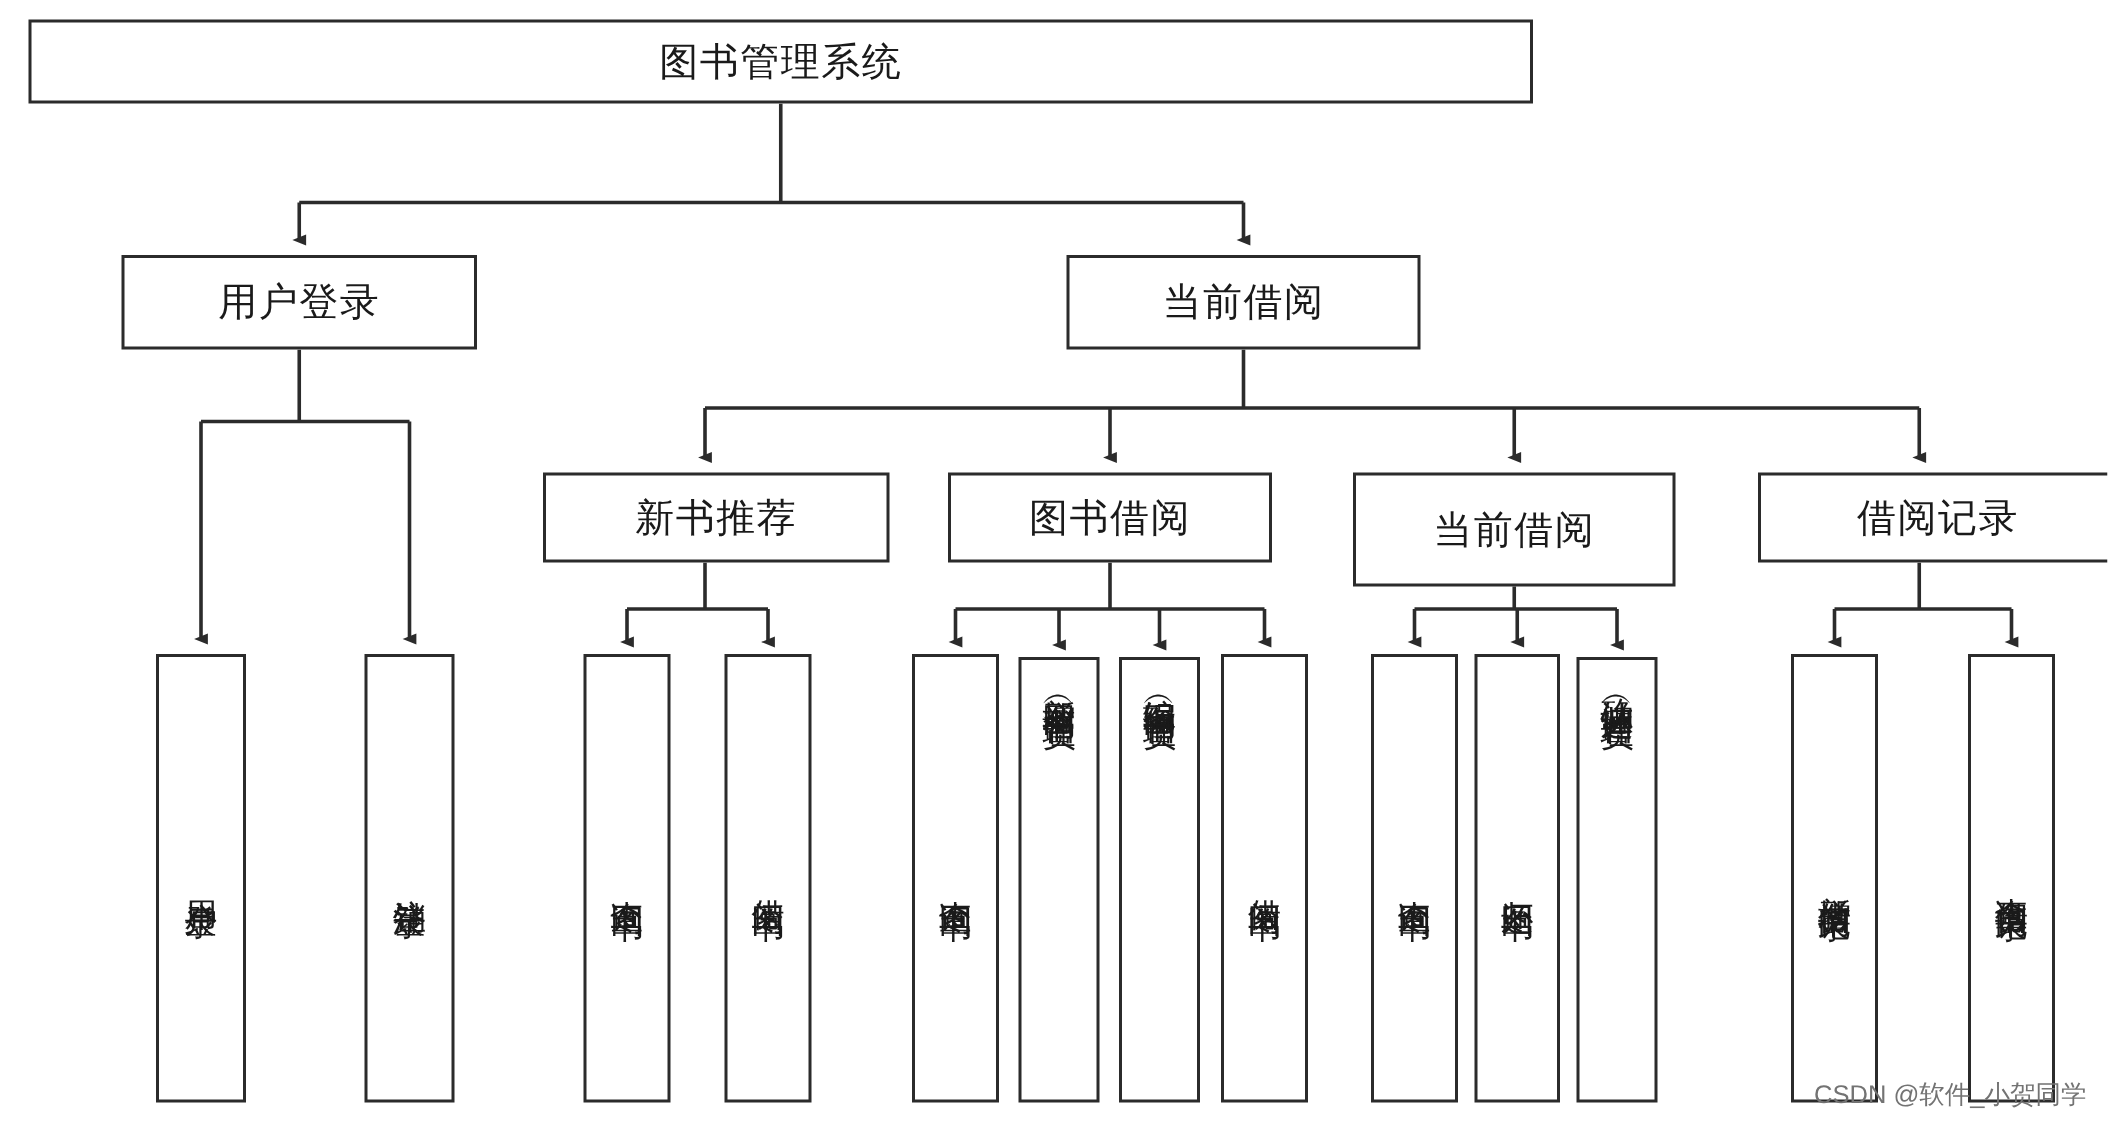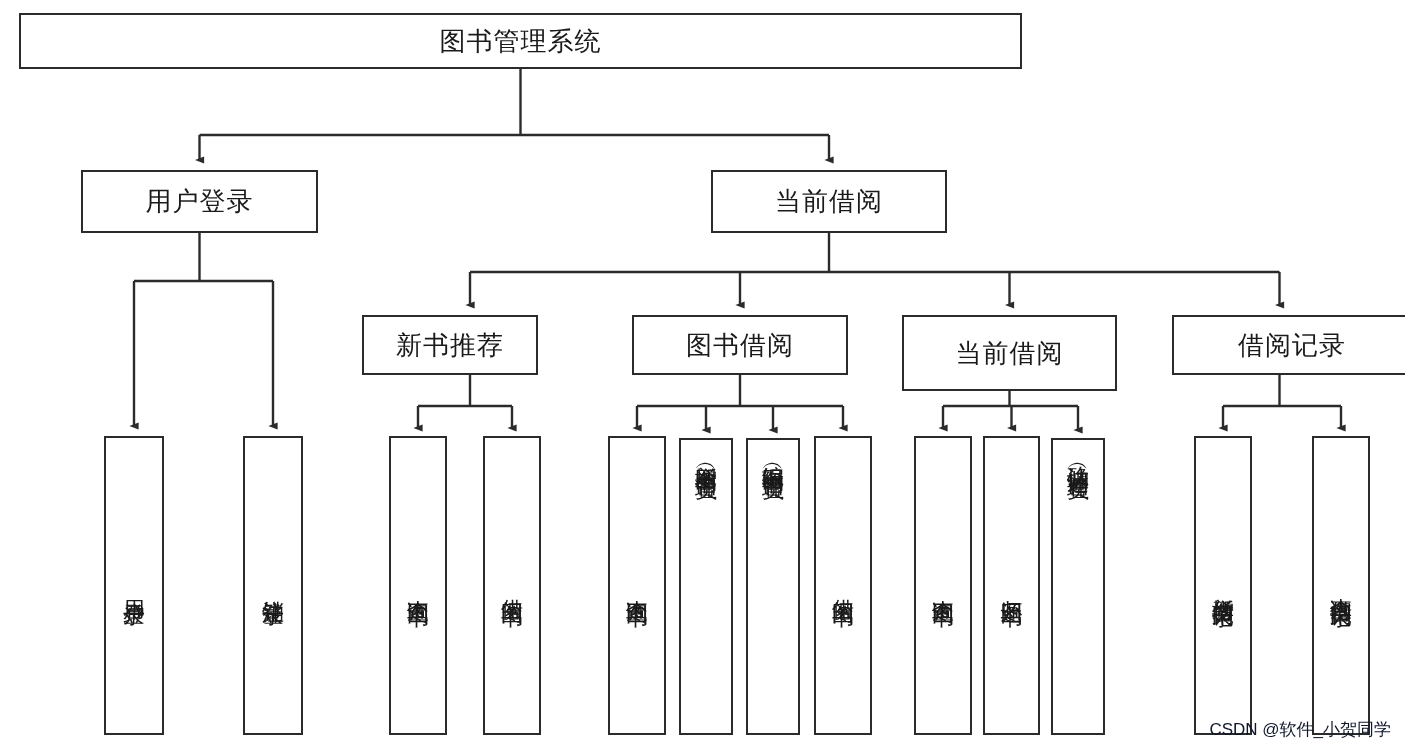--- a/index.html
+++ b/index.html
@@ -52,21 +52,21 @@
     justify-content: flex-start;
   }
   .node-label {
     display: block;
   }
   #watermark {
     position: absolute;
     right: 14px;
     bottom: 6px;
     font-size: 17px;
-    color: #0f172a;
+    color: #737373;
     font-family: "Liberation Sans", "DejaVu Sans", sans-serif;
     white-space: nowrap;
   }
 </style>
 </head>
 <body>
 
 <div id="canvas">
 
   <svg id="edges" viewBox="0 0 1405 747" xmlns="http://www.w3.org/2000/svg">
@@ -123,21 +123,21 @@
     <span class="node-label">图书管理系统</span>
   </div>
 
   <div class="node horiz" style="left: 81px; top: 170px; width: 237px; height: 63px;">
     <span class="node-label">用户登录</span>
   </div>
   <div class="node horiz" style="left: 711px; top: 170px; width: 236px; height: 63px;">
     <span class="node-label">当前借阅</span>
   </div>
 
-  <div class="node horiz" style="left: 362px; top: 315px; width: 176px; height: 60px;">
+  <div class="node horiz" style="left: 362px; top: 315px; width: 231px; height: 60px;">
     <span class="node-label">新书推荐</span>
   </div>
   <div class="node horiz" style="left: 632px; top: 315px; width: 216px; height: 60px;">
     <span class="node-label">图书借阅</span>
   </div>
   <div class="node horiz" style="left: 902px; top: 315px; width: 215px; height: 76px;">
     <span class="node-label">当前借阅</span>
   </div>
   <div class="node horiz" style="left: 1172px; top: 315px; width: 240px; height: 60px;">
     <span class="node-label">借阅记录</span>

